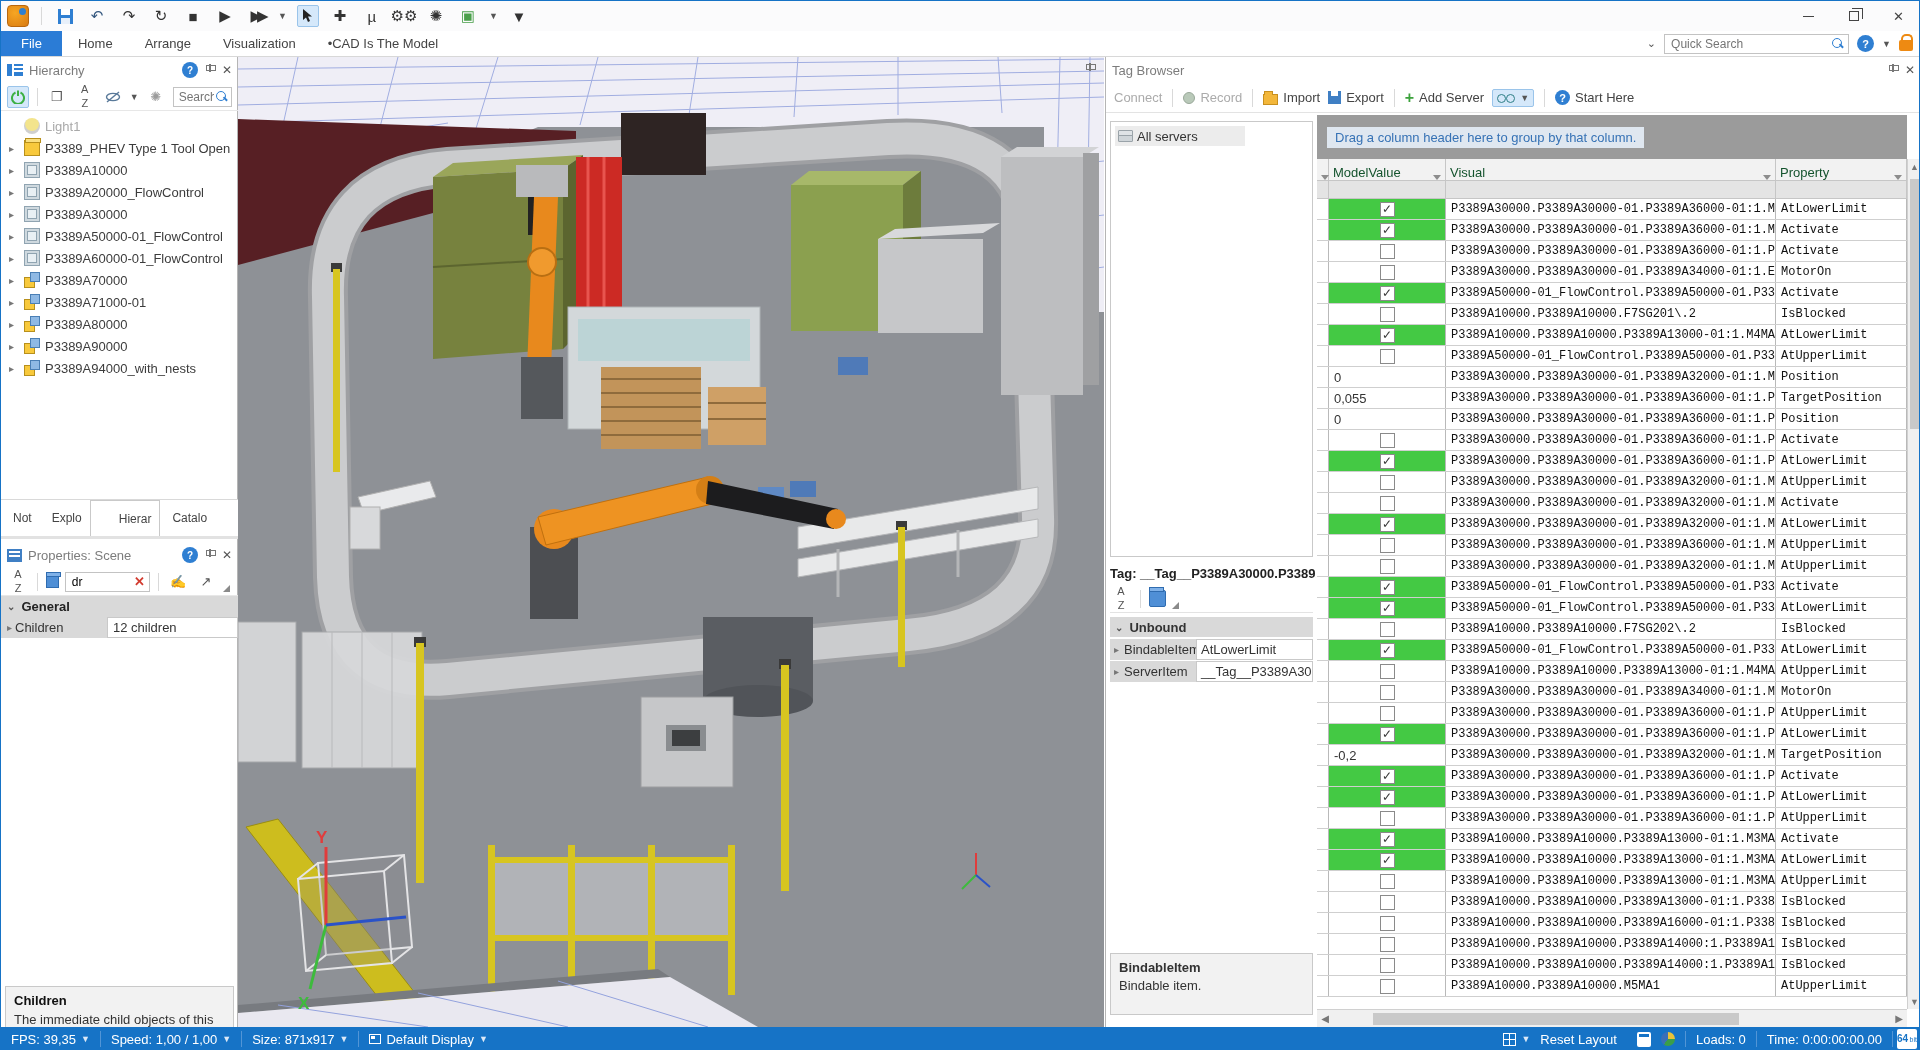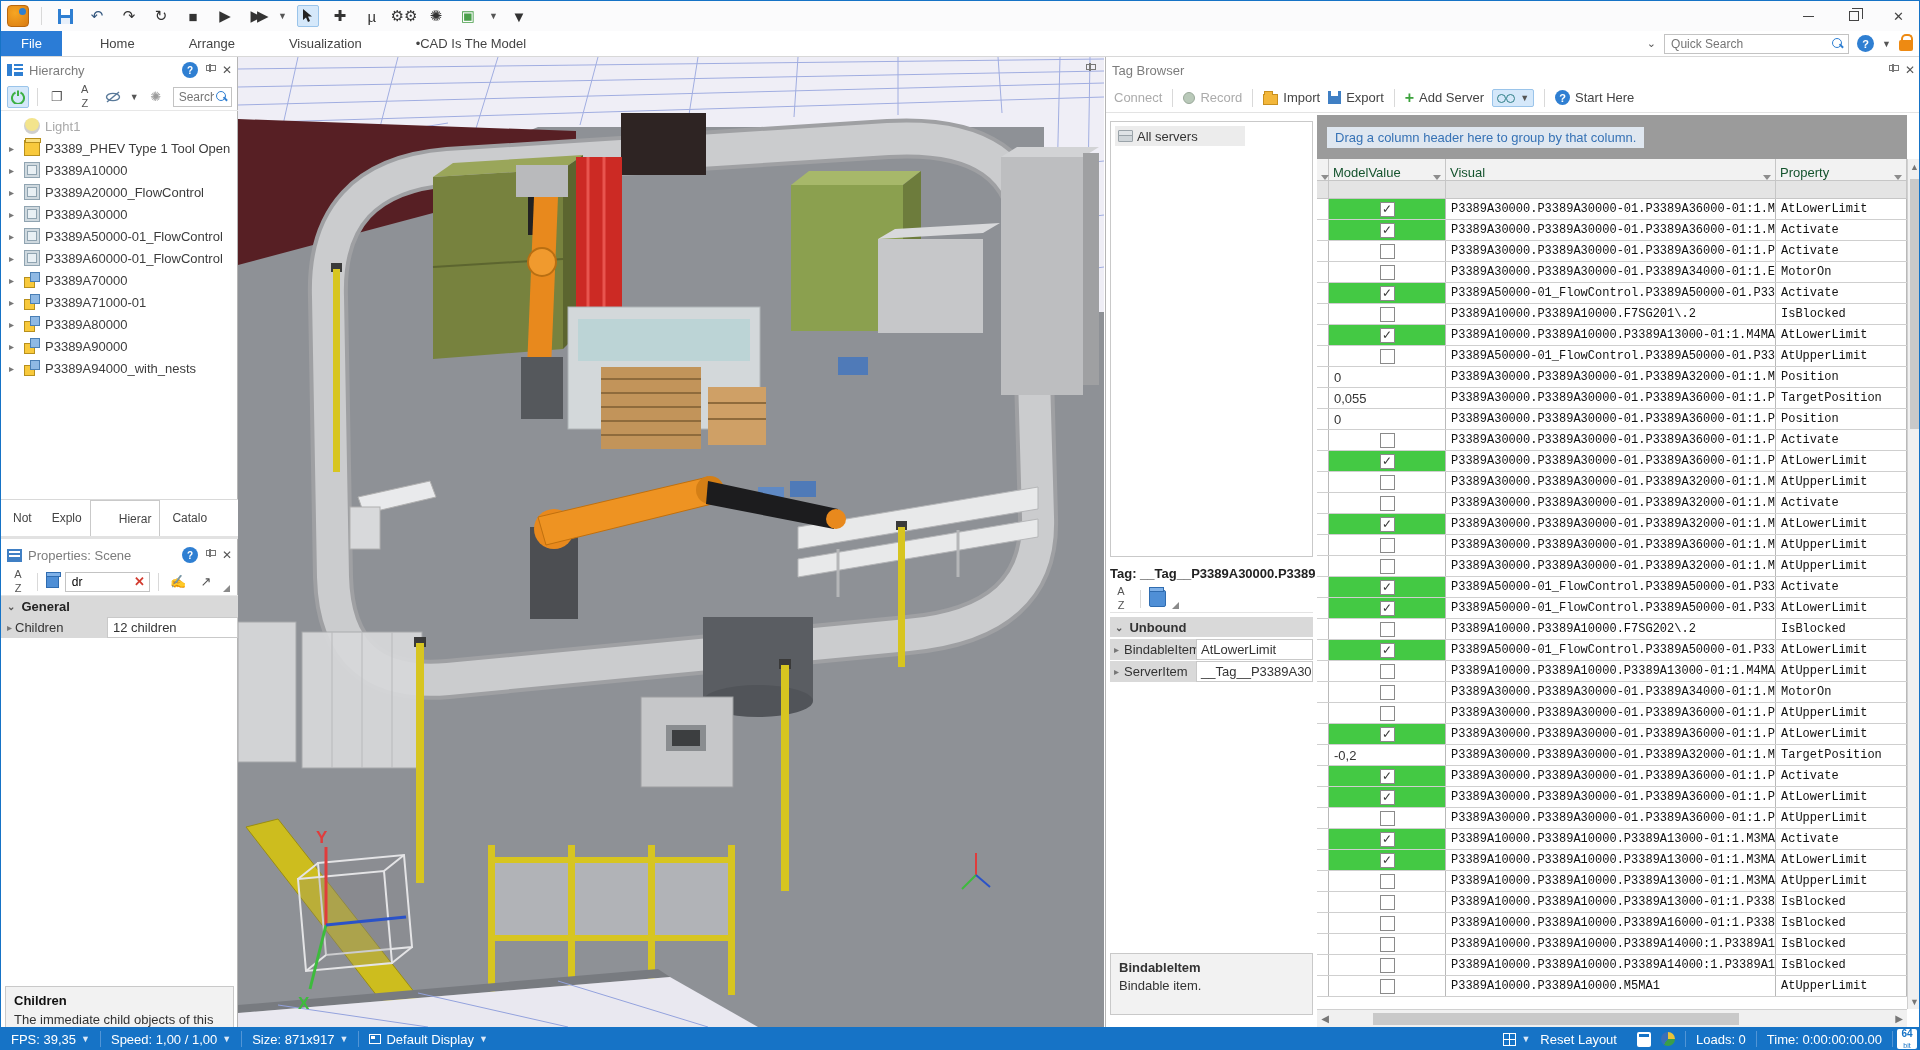--- a/index.html
+++ b/index.html
@@ -27,21 +27,21 @@
   .hl{background:#d5e8fa;border:1px solid #9ac4ea;border-radius:2px;}
   .caret{font-size:9px;color:#555;}
   .wincontrols{margin-left:auto;display:flex;align-items:center;}
   .winbtn{width:45px;height:29px;display:flex;align-items:center;justify-content:center;color:#444;font-size:13px;}
   .min-glyph{width:11px;height:1px;background:#444;display:block;}
   .restore-glyph{width:10px;height:10px;border:1px solid #444;position:relative;display:block;}
   .restore-glyph:after{content:"";position:absolute;left:2px;top:-4px;width:10px;height:10px;border:1px solid #444;border-bottom:none;border-left:none;}
 
   
   .ribbonbar{position:absolute;left:0;top:30px;width:1920px;height:26px;background:#fff;
-             border-bottom:1px solid #d8d8d8;display:flex;align-items:stretch;gap:22px;}
+             border-bottom:1px solid #d8d8d8;display:flex;align-items:stretch;}
   .rtab{padding:0 16px;display:flex;align-items:center;font-size:13px;color:#444;}
   .rtab.active{background:#2b7cd6;color:#fff;padding:0 20px;}
   .ribbon-right{margin-left:auto;display:flex;align-items:center;gap:8px;padding-right:8px;}
   .qsearch{width:185px;height:20px;border:1px solid #c3c3c3;display:flex;align-items:center;padding:0 4px;background:#fff;}
   .qsearch input{border:none;outline:none;flex:1;font-size:12px;color:#333;font-family:"Liberation Sans",sans-serif;background:transparent;}
   .mag{width:12px;height:12px;position:relative;flex:none;}
   .mag:before{content:"";position:absolute;left:0;top:0;width:8px;height:8px;border:1.5px solid #2f7fd2;border-radius:50%;}
   .mag:after{content:"";position:absolute;left:7px;top:7px;width:5px;height:1.5px;background:#2f7fd2;transform:rotate(45deg);}
   .help-badge{width:17px;height:17px;border-radius:50%;background:#2f7fd2;color:#fff;font-size:11px;font-weight:bold;
               display:flex;align-items:center;justify-content:center;}
@@ -180,21 +180,21 @@
   .sb-caret{font-size:9px;color:#dce9f7;}
   .disp-ico{width:12px;height:10px;border:1px solid #fff;background:transparent;position:relative;}
   .disp-ico:after{content:"";position:absolute;left:1px;top:1px;width:4px;height:3px;background:#fff;}
   .grid-ico{width:13px;height:13px;border:1px solid #fff;position:relative;}
   .grid-ico:before{content:"";position:absolute;left:5px;top:0;width:1px;height:11px;background:#fff;}
   .grid-ico:after{content:"";position:absolute;left:0;top:5px;width:11px;height:1px;background:#fff;}
   .calc-ico{width:14px;height:15px;background:#fff;border-radius:2px;position:relative;}
   .calc-ico:after{content:"";position:absolute;left:2px;top:2px;width:10px;height:3px;background:#1673c6;}
   .globe2{width:14px;height:14px;border-radius:50%;background:conic-gradient(#e8c33a 0 25%,#3a9e4a 25% 60%,#3a6fb8 60% 100%);}
   .bits-badge{background:#fff;color:#1673c6;border-radius:2px;width:20px;height:20px;margin:0 4px;
-              display:flex;flex-direction:column;align-items:center;justify-content:space-between;line-height:1;}
+              display:flex;align-items:center;justify-content:space-between;line-height:1;}
   .bits-badge .b1{font-size:10px;font-weight:bold;}
   .bits-badge .b2{font-size:7px;}
 
   .azsort{font-size:11px;color:#555;line-height:1;display:flex;flex-direction:column;align-items:center;}
   .corner-tri{width:0;height:0;border-left:7px solid transparent;border-bottom:7px solid #8a8a8a;align-self:flex-end;margin:0 2px 3px 0;}
 </style>
 </head>
 <body>
 
 <div id="app">

